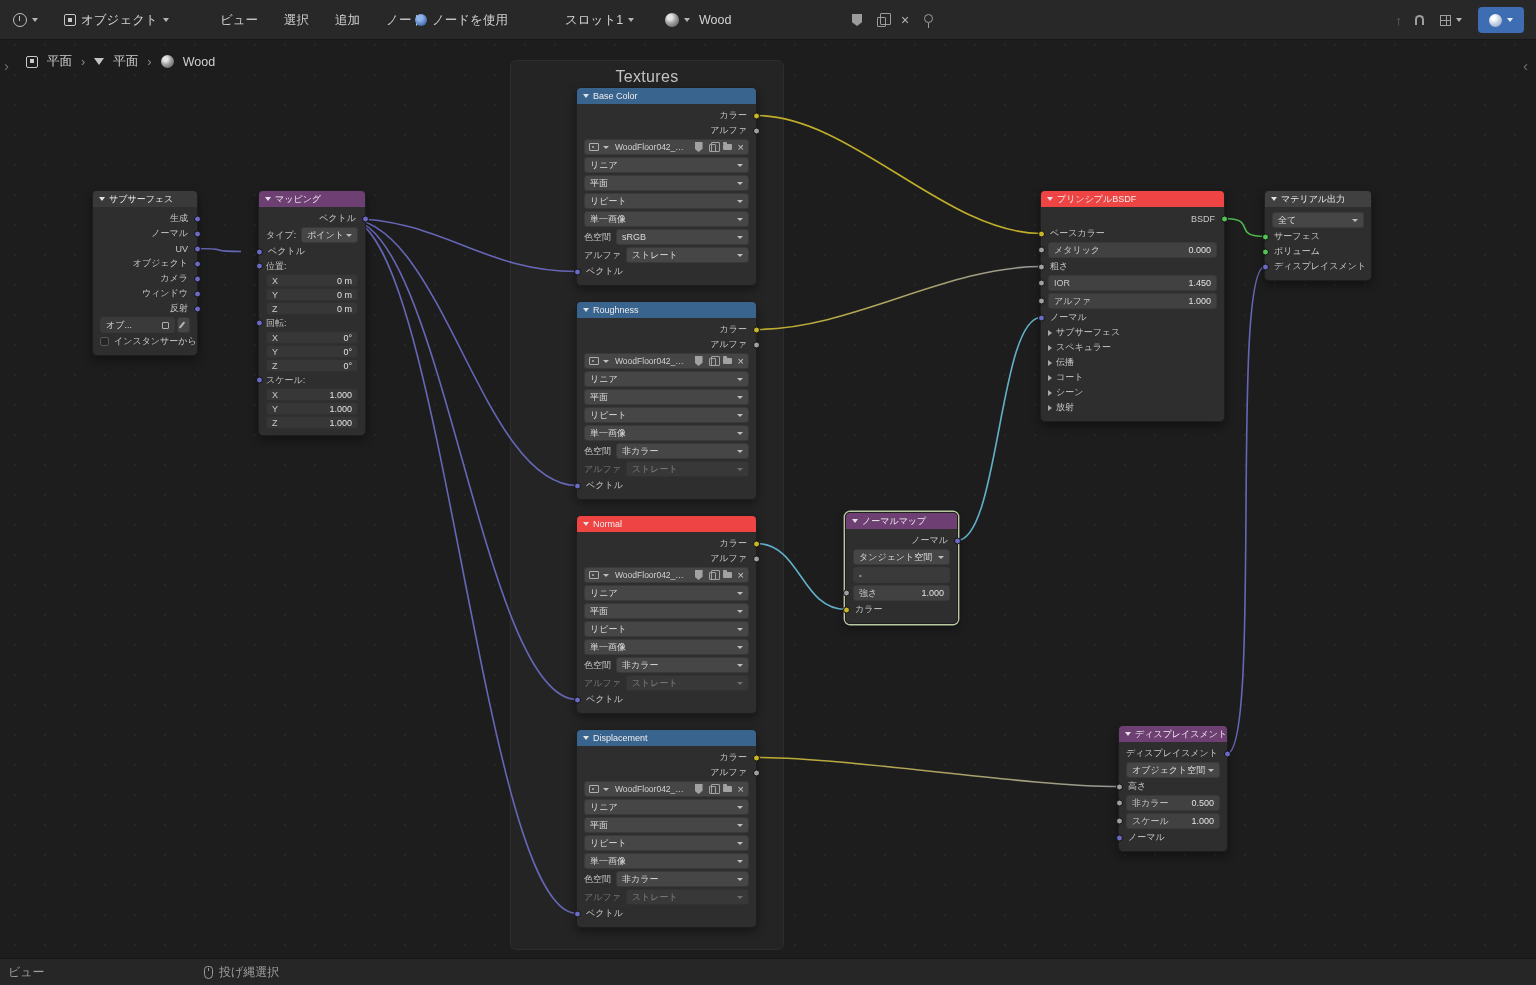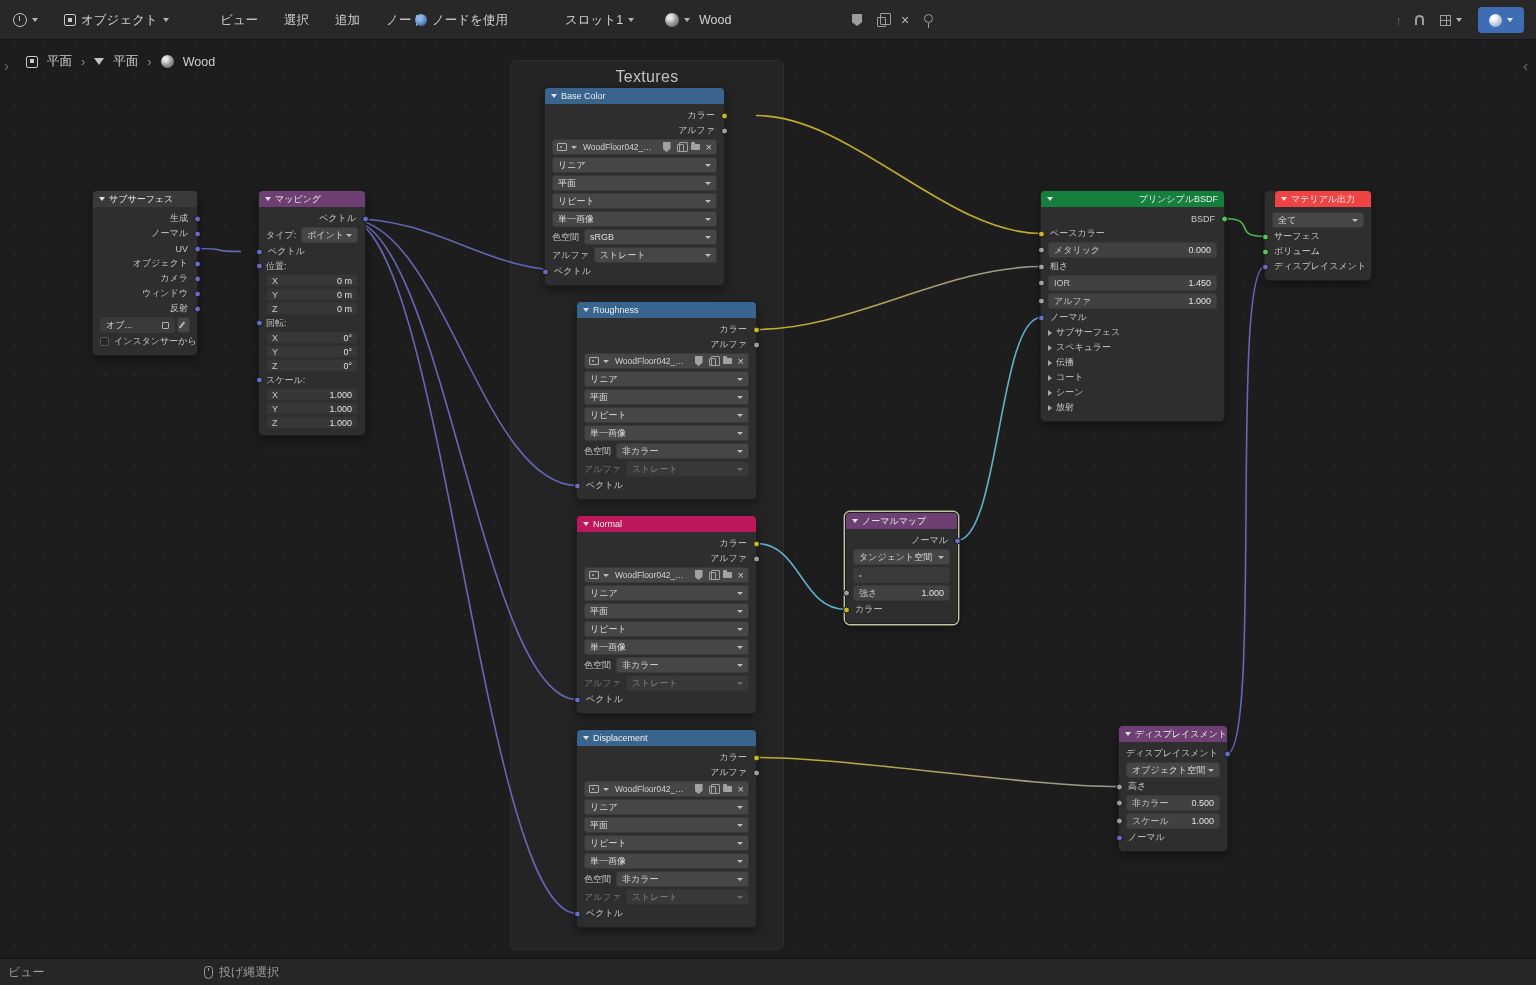--- a/index.html
+++ b/index.html
@@ -238,21 +238,21 @@
           </span>
         </div>
         <div class="nrow r-vec">
           <span class="widget vecf">
             <span class="plabel">Z</span>
             <span class="pvalue">1.000</span>
           </span>
         </div>
       </div>
     </div>
-    <div class="node" style="left: 544px; top: 87px; width: 181px;">
+    <div class="node" style="left: 576px; top: 87px; width: 181px;">
       <div class="nhead" style="background: rgb(57, 100, 142);">
         <span class="hchv"></span>
         <span class="htitle">Base Color</span>
       </div>
       <div class="nbody">
         <div class="nrow r-out">
           <span class="slabel">カラー</span>
           <span class="socket s-out" style="background: rgb(201, 181, 42);"></span>
         </div>
         <div class="nrow r-out">
@@ -377,21 +377,21 @@
             <span class="chv"></span>
           </span>
         </div>
         <div class="nrow r-in">
           <span class="socket s-in" style="background: rgb(106, 106, 192);"></span>
           <span class="slabel">ベクトル</span>
         </div>
       </div>
     </div>
     <div class="node" style="left: 576px; top: 515px; width: 181px;">
-      <div class="nhead" style="background: #be185d;">
+      <div class="nhead" style="background: #ef4444;">
         <span class="hchv"></span>
         <span class="htitle">Normal</span>
       </div>
       <div class="nbody">
         <div class="nrow r-out">
           <span class="slabel">カラー</span>
           <span class="socket s-out" style="background: rgb(201, 181, 42);"></span>
         </div>
         <div class="nrow r-out">
           <span class="slabel">アルファ</span>
@@ -549,21 +549,21 @@
             <span class="pvalue">1.000</span>
           </span>
         </div>
         <div class="nrow r-in">
           <span class="socket s-in" style="background: rgb(201, 181, 42);"></span>
           <span class="slabel">カラー</span>
         </div>
       </div>
     </div>
     <div class="node" style="left: 1040px; top: 190px; width: 185px;">
-      <div class="nhead" style="background: #15803d; justify-content: space-between;">
+      <div class="nhead" style="background: #ef4444;">
         <span class="hchv"></span>
         <span class="htitle">プリンシプルBSDF</span>
       </div>
       <div class="nbody">
         <div class="nrow r-out">
           <span class="slabel">BSDF</span>
           <span class="socket s-out" style="background: rgb(84, 194, 84);"></span>
         </div>
         <div class="nrow r-in">
           <span class="socket s-in" style="background: rgb(201, 181, 42);"></span>
@@ -618,21 +618,21 @@
           <span class="tri"></span>
           <span class="slabel">シーン</span>
         </div>
         <div class="nrow r-section">
           <span class="tri"></span>
           <span class="slabel">放射</span>
         </div>
       </div>
     </div>
     <div class="node" style="left: 1264px; top: 190px; width: 108px;">
-      <div class="nhead" style="background: #ef4444; margin-left: 10px;">
+      <div class="nhead" style="background: #404040;">
         <span class="hchv"></span>
         <span class="htitle">マテリアル出力</span>
       </div>
       <div class="nbody">
         <div class="nrow r-dd">
           <span class="widget dd">
             <span class="wtext">全て</span>
             <span class="chv"></span>
           </span>
         </div>

